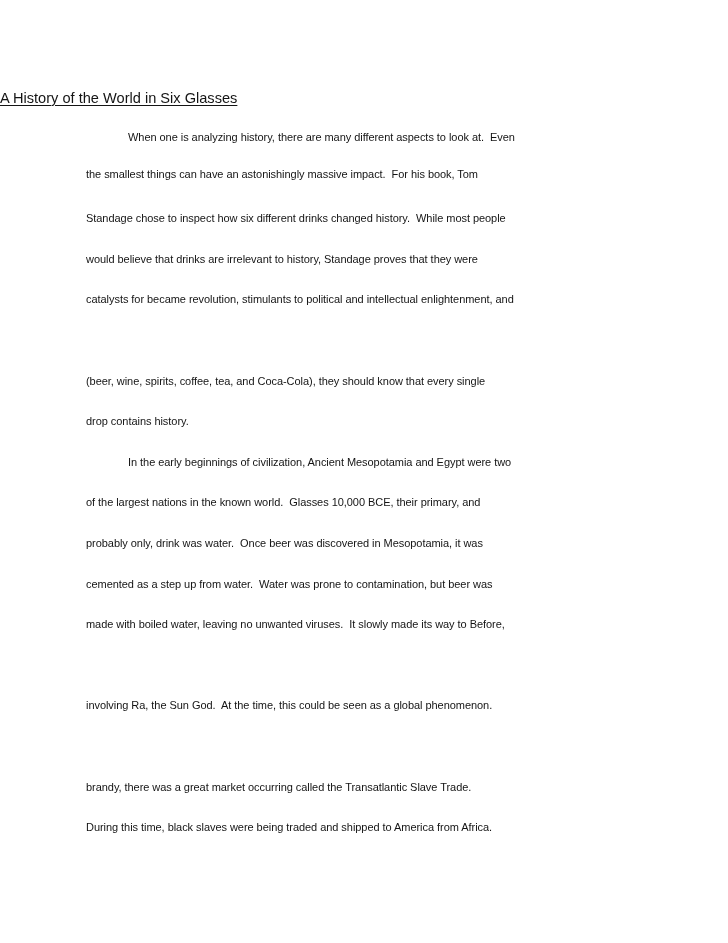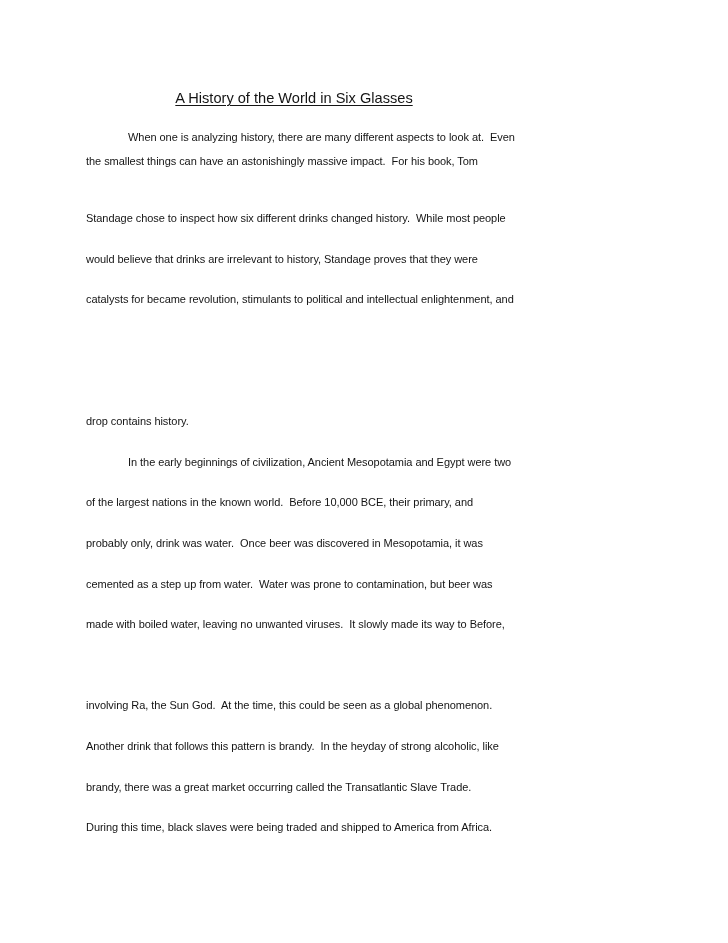--- a/index.html
+++ b/index.html
@@ -20,21 +20,21 @@
       left: 0; top: 0;
       width: 728px;
       height: 943px;
       background: #ffffff;
     }
     .title {
       position: absolute;
       top: 89px;
       left: 0;
       width: 588px;
-      text-align: center;
+      text-align: left;
       font-size: 14.6px;
       line-height: 18px;
       white-space: nowrap;
     }
     .title span {
       text-decoration: underline;
       text-underline-offset: 2px;
       text-decoration-thickness: 1px;
     }
     .line {
@@ -51,28 +51,28 @@
   </style>
 </head>
 <body>
 
 <div class="page">
   <div class="title">
     <span>A History of the World in Six Glasses</span>
   </div>
 
   <div class="line indent" style="top:128px">When one is analyzing history, there are many different aspects to look at.  Even</div>
-  <div class="line" style="top:152px">the smallest things can have an astonishingly massive impact.  For his book, Tom</div>
+  <div class="line" style="top:165px">the smallest things can have an astonishingly massive impact.  For his book, Tom</div>
   <div class="line" style="top:249.8px">would believe that drinks are irrelevant to history, Standage proves that they were</div>
   <div class="line" style="top:209.2px">Standage chose to inspect how six different drinks changed history.  While most people</div>
   <div class="line" style="top:290.4px">catalysts for became revolution, stimulants to political and intellectual enlightenment, and</div>
+  <div class="line" style="top:371.6px">(beer, wine, spirits, coffee, tea, and Coca-Cola), they should know that every single</div>
   <div class="line" style="top:412.2px">drop contains history.</div>
 
   <div class="line indent" style="top:452.8px">In the early beginnings of civilization, Ancient Mesopotamia and Egypt were two</div>
-  <div class="line" style="top:493.4px">of the largest nations in the known world.  Before 10,000 BCE, their primary, and</div>
+  <div class="line" style="top:493.4px">of the largest nations in the known world.  Glasses 10,000 BCE, their primary, and</div>
   <div class="line" style="top:534px">probably only, drink was water.  Once beer was discovered in Mesopotamia, it was</div>
   <div class="line" style="top:574.6px">cemented as a step up from water.  Water was prone to contamination, but beer was</div>
   <div class="line" style="top:615.2px">made with boiled water, leaving no unwanted viruses.  It slowly made its way to Before,</div>
   <div class="line" style="top:696.4px">involving Ra, the Sun God.  At the time, this could be seen as a global phenomenon.</div>
-  <div class="line" style="top:737px">Another drink that follows this pattern is brandy.  In the heyday of strong alcoholic, like</div>
   <div class="line" style="top:777.6px">brandy, there was a great market occurring called the Transatlantic Slave Trade.</div>
   <div class="line" style="top:818.2px">During this time, black slaves were being traded and shipped to America from Africa.</div>
 </div>
 
 </body></html>

